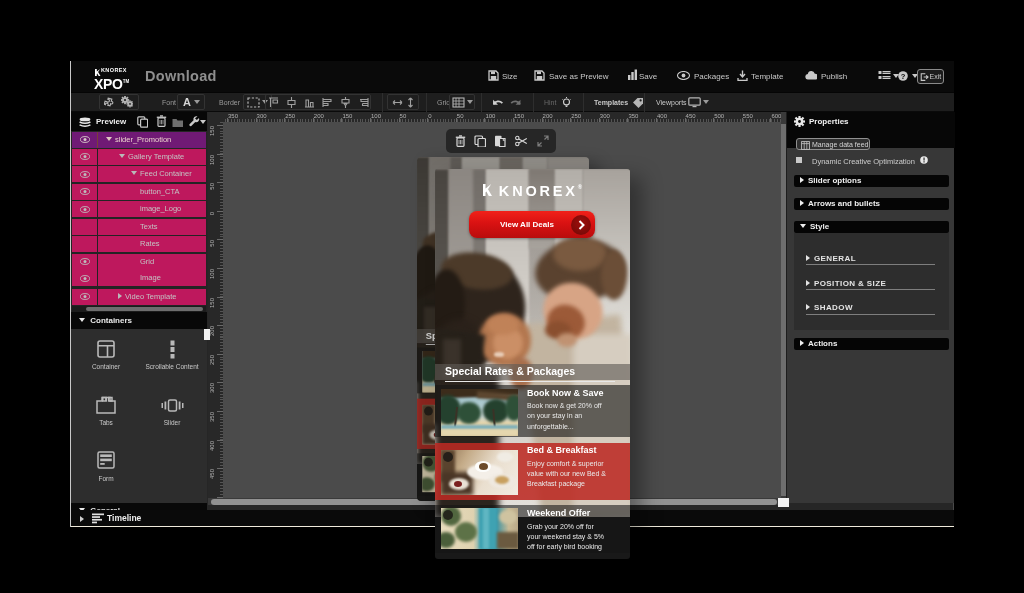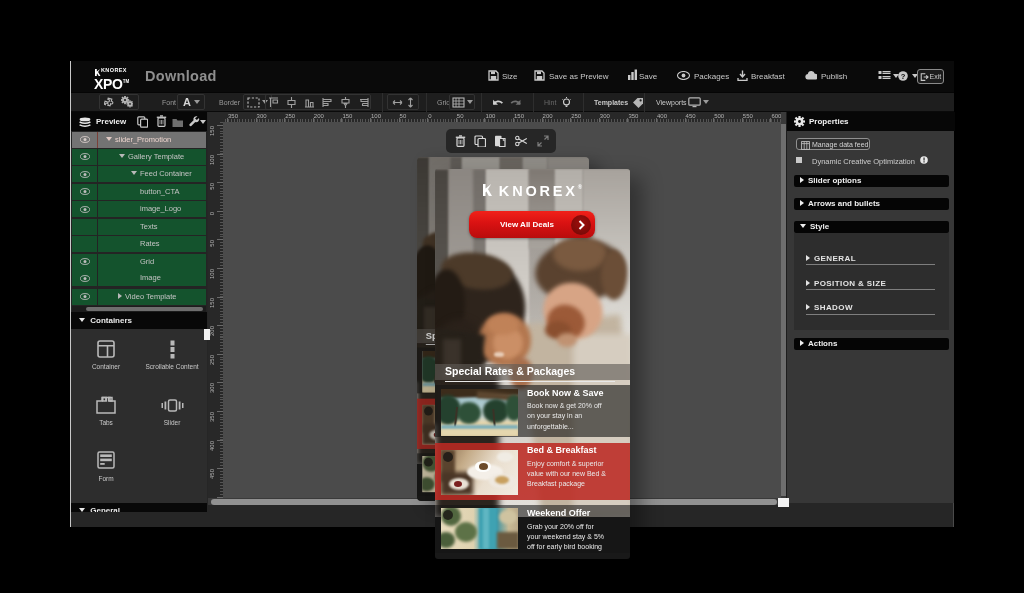--- a/index.html
+++ b/index.html
@@ -6,33 +6,33 @@
 .abs{position:absolute}
 #app{position:absolute;left:70px;top:61px;width:884px;height:466px;background:#262626;border-left:1px solid #c9c9c9;border-right:1px solid #4a4a4a}
 #titlebar{position:absolute;left:0;top:0;width:883px;height:31px;background:#0a0a0a}
 .tb-item{position:absolute;top:0;height:31px;line-height:31px;color:#c9c9c9;font-size:8px;white-space:nowrap}
 #titlebar svg{vertical-align:-2px}
 #toolbar{position:absolute;left:0;top:31px;width:883px;height:20px;background:#1e1e1e;border-top:1px solid #050505;border-bottom:1px solid #0a0a0a}
 .t-lab{position:absolute;top:0;height:19px;line-height:19px;color:#9a9a9a;font-size:7px}
 .tgroup{position:absolute;top:1px;height:16px;border:1px solid #333;border-radius:2px}
 #leftpanel{position:absolute;left:0;top:51px;width:136px;height:391px;background:#242424}
 #lp-head{position:absolute;left:0;top:0;width:136px;height:19px;background:#070707;color:#efefef}
-.lrow{position:absolute;left:1px;width:134px;height:16px;background:#14532d;color:#c4c4c4;font-size:7.5px;line-height:16px}
+.lrow{position:absolute;left:1px;width:134px;height:16px;background:#be185d;color:#c4c4c4;font-size:7.5px;line-height:16px}
 .ecell{position:absolute;left:0;top:0;width:26px;height:16px;border-right:1px solid #232323}
 .ltxt{position:absolute;top:0;height:16px;white-space:nowrap}
 .caret-d{display:inline-block;width:0;height:0;border-left:3.5px solid transparent;border-right:3.5px solid transparent;border-top:4.5px solid #b9b9b9;vertical-align:1px;margin-right:3px}
 .caret-r{display:inline-block;width:0;height:0;border-top:3.5px solid transparent;border-bottom:3.5px solid transparent;border-left:4.5px solid #b9b9b9;vertical-align:0px;margin-right:3px}
 .cont-item{position:absolute;color:#c9c9c9;font-size:6.5px;text-align:center}
 #hruler{position:absolute;left:137px;top:51px;width:573px;height:10px;background:#282828;overflow:hidden}
 #vruler{position:absolute;left:137px;top:61px;width:15px;height:381px;background:#282828;overflow:hidden}
 #rcorner{position:absolute;left:137px;top:51px;width:15px;height:10px;background:#282828}
 .rnum{position:absolute;color:#b2b2b2;font-size:6px}
 #canvas{position:absolute;left:152px;top:61px;width:558px;height:381px;background:#4b4b4b}
 #rightpanel{position:absolute;left:715px;top:51px;width:168px;height:391px;background:#373737;border-left:1px solid #1d1d1d}
-#rp-head{position:absolute;left:0;top:0;width:168px;height:19px;background:#070707;color:#f2f2f2}
+#rp-head{position:absolute;left:0;top:0;width:168px;height:36px;background:#070707;color:#f2f2f2}
 .rbar{position:absolute;left:7px;width:155px;height:12px;background:#050505;border-radius:2px;color:#f0f0f0;font-size:8px;font-weight:bold;line-height:12.5px;padding-left:6px}
 .rsubhead{position:absolute;left:19px;color:#e4e4e4;font-size:8px;font-weight:bold;letter-spacing:0.4px}
 .rsubline{position:absolute;left:19px;width:129px;height:1px;background:#7e7e7e}
 #timeline{position:absolute;left:0;top:449px;width:883px;height:17px;background:#0a0a0a;border-bottom:1px solid #efeadb;color:#efefef}
 .ad{position:absolute;width:195px;height:390px;background:#191919;overflow:hidden;border-radius:3px}
 .photo{position:absolute;left:0;top:0;width:195px;height:348px;overflow:hidden;background:linear-gradient(180deg,#8d8883 0%,#aaa59f 30%,#c9c5bf 60%,#ddd9d3 85%,#e4e1db 100%)}
 .blob{position:absolute;border-radius:50%}
 .adlogo{position:absolute;left:0;top:14px;width:195px;height:18px;text-align:center;color:#fff;font-size:14.5px;font-weight:bold;letter-spacing:2.8px}
 .adbtn{position:absolute;left:34px;top:42px;width:126px;height:27px;border-radius:8px;background:linear-gradient(180deg,#f12119 0%,#d91212 45%,#b90c0c 100%);box-shadow:0 1px 3px rgba(0,0,0,0.35)}
 .adbtn .bt{position:absolute;left:0;top:0;width:116px;height:27px;line-height:27px;text-align:center;color:#fff;font-size:8px;font-weight:bold}
@@ -73,21 +73,21 @@
       <div class="tb-item" style="left:568px;">Save</div>
       <div class="tb-item" style="left:606px;"><svg width="13" height="9" viewBox="0 0 13 9" style="vertical-align:-1px">
           <ellipse cx="6.5" cy="4.5" rx="6" ry="4" fill="none" stroke="#c9c9c9" stroke-width="1.1"></ellipse>
           <circle cx="6.5" cy="4.5" r="1.9" fill="#c9c9c9"></circle>
         </svg></div>
       <div class="tb-item" style="left:623px;">Packages</div>
       <div class="tb-item" style="left:666px;"><svg width="11" height="11" viewBox="0 0 11 11">
           <path d="M5.5 0.5v6M3 4l2.5 3L8 4" fill="none" stroke="#c9c9c9" stroke-width="1.4"></path>
           <path d="M1 8v2.5h9V8" fill="none" stroke="#c9c9c9" stroke-width="1.3"></path>
         </svg></div>
-      <div class="tb-item" style="left:680px;">Breakfast</div>
+      <div class="tb-item" style="left:680px;">Template</div>
       <div class="tb-item" style="left:734px;"><svg width="12" height="10" viewBox="0 0 12 10" style="vertical-align:-1px">
           <path d="M3.2 9.5a2.7 2.7 0 0 1-.4-5.4 3.6 3.6 0 0 1 7-0.4 2.5 2.5 0 0 1 0.4 5.8z" fill="#c9c9c9"></path>
         </svg></div>
       <div class="tb-item" style="left:750px;">Publish</div>
       <div class="tb-item" style="left:807px;"><svg width="13" height="10" viewBox="0 0 13 10" style="vertical-align:-1px">
           <rect x="0.5" y="1" width="3" height="3" fill="#c9c9c9"></rect>
           <rect x="0.5" y="6" width="3" height="3" fill="#c9c9c9"></rect>
           <rect x="4.5" y="1" width="8" height="1.2" fill="#c9c9c9"></rect>
           <rect x="4.5" y="2.8" width="8" height="1.2" fill="#c9c9c9"></rect>
           <rect x="4.5" y="6" width="8" height="1.2" fill="#c9c9c9"></rect>
@@ -223,21 +223,21 @@
           <path d="M4 5v4.3M5.5 5v4.3M7 5v4.3" stroke="#c9c9c9" stroke-width="0.7"></path>
         </svg>
         <svg width="11" height="11" viewBox="0 0 11 11" style="position:absolute;left:101px;top:5px;">
           <path d="M0.5 2h4l1 1.4h5.5V10H.5z" fill="#6f6f6f"></path>
         </svg>
         <svg width="12" height="12" viewBox="0 0 12 12" style="position:absolute;left:117px;top:3px;">
           <path d="M9.5 1.5a3 3 0 0 0-4 3.7L1.5 9.2a1.3 1.3 0 0 0 1.8 1.8l4-4a3 3 0 0 0 3.7-4L8.8 5 7 3.2z" fill="#c9c9c9"></path>
         </svg>
         <span class="caret-d" style="position:absolute;left:129px;top:8px;border-top-color:#c9c9c9;"></span>
       </div>
-      <div class="lrow" style="top:19.5px;background:#737373;color:#ecd4cd;">
+      <div class="lrow" style="top:19.5px;background:#701a75;color:#ecd4cd;">
         <span class="ecell" style="border-right:1px solid #7a4038"></span>
         <svg width="10" height="7" viewBox="0 0 10 7" style="position:absolute;left:8px;top:4.5px;">
           <ellipse cx="5.0" cy="3.5" rx="4.6" ry="2.9" fill="none" stroke="#d8cdc9" stroke-width="0.9"></ellipse>
           <circle cx="5.0" cy="3.5" r="1.5" fill="#d8cdc9"></circle>
         </svg>
         <span class="ltxt" style="left:34px;"><span class="caret-d" style="border-top-color:#e0c8c2;"></span>slider_Promotion</span>
       </div>
       <div class="lrow" style="top:36.95px;">
         <span class="ecell" style="border-right:1px solid #232323"></span>
         <svg width="10" height="7" viewBox="0 0 10 7" style="position:absolute;left:8px;top:4.5px;">
@@ -422,20 +422,30 @@
       <div class="rbar" style="top:85.8px;"><span class="caret-r" style="border-left-color:#f0f0f0;margin-right:4px;"></span>Arrows and bullets</div>
       <div class="rbar" style="top:108.5px;"><span class="caret-d" style="border-top-color:#f0f0f0;margin-right:4px;"></span>Style</div>
       <div style="position:absolute;left:7px;top:120.5px;width:155px;height:97px;background:#2d2d2d;"></div>
       <div class="rsubhead" style="top:141.5px;"><span class="caret-r" style="border-left-color:#e4e4e4;margin-right:4px;"></span>GENERAL</div>
       <div class="rsubline" style="top:152.0px;"></div>
       <div class="rsubhead" style="top:166.5px;"><span class="caret-r" style="border-left-color:#e4e4e4;margin-right:4px;"></span>POSITION &amp; SIZE</div>
       <div class="rsubline" style="top:177.0px;"></div>
       <div class="rsubhead" style="top:191px;"><span class="caret-r" style="border-left-color:#e4e4e4;margin-right:4px;"></span>SHADOW</div>
       <div class="rsubline" style="top:201.5px;"></div>
       <div class="rbar" style="top:226px;"><span class="caret-r" style="border-left-color:#f0f0f0;margin-right:4px;"></span>Actions</div>
+    </div>
+<div id="timeline">
+      <span class="caret-r" style="position:absolute;left:9px;top:6px;border-left-color:#d0d0d0;"></span>
+      <svg width="12" height="11" viewBox="0 0 12 11" style="position:absolute;left:21px;top:3px;">
+        <rect x="0" y="0.5" width="12" height="1.7" fill="#e0e0e0"></rect>
+        <rect x="0" y="3.2" width="8" height="1.7" fill="#e0e0e0"></rect>
+        <rect x="0" y="5.9" width="10" height="1.7" fill="#e0e0e0"></rect>
+        <rect x="0" y="8.6" width="5" height="1.7" fill="#e0e0e0"></rect>
+      </svg>
+      <span style="position:absolute;left:36px;top:0;line-height:17px;font-size:8.5px;font-weight:bold;">Timeline</span>
     </div>
 </div>
 <div style="position:absolute;left:417px;top:157px;width:172px;height:344px;border-radius:4px;overflow:hidden;box-shadow:10px 6px 16px rgba(0,0,0,0.3);">
     <div class="ad" style="left:0;top:0;transform:scale(0.882);transform-origin:0 0;">
       <div class="photo">
         <div class="abs" style="left:-2px;top:0;width:16px;height:215px;background:linear-gradient(180deg,#48443f,#55514c 40%,#5e5a55);filter:blur(1.5px);"></div>
         <div class="abs" style="left:14px;top:0;width:24px;height:220px;background:linear-gradient(180deg,#8b8681,#aaa59f 70%);filter:blur(1.5px);"></div>
         <div class="abs" style="left:38px;top:0;width:13px;height:225px;background:linear-gradient(180deg,#716c67,#938e88);filter:blur(1.5px);"></div>
         <div class="abs" style="left:51px;top:0;width:43px;height:230px;background:linear-gradient(180deg,#b8b4ae,#d8d4ce 65%);filter:blur(1px);"></div>
         <div class="abs" style="left:94px;top:0;width:26px;height:80px;background:linear-gradient(180deg,#7e7872,#a8a39d);filter:blur(1.5px);"></div>

